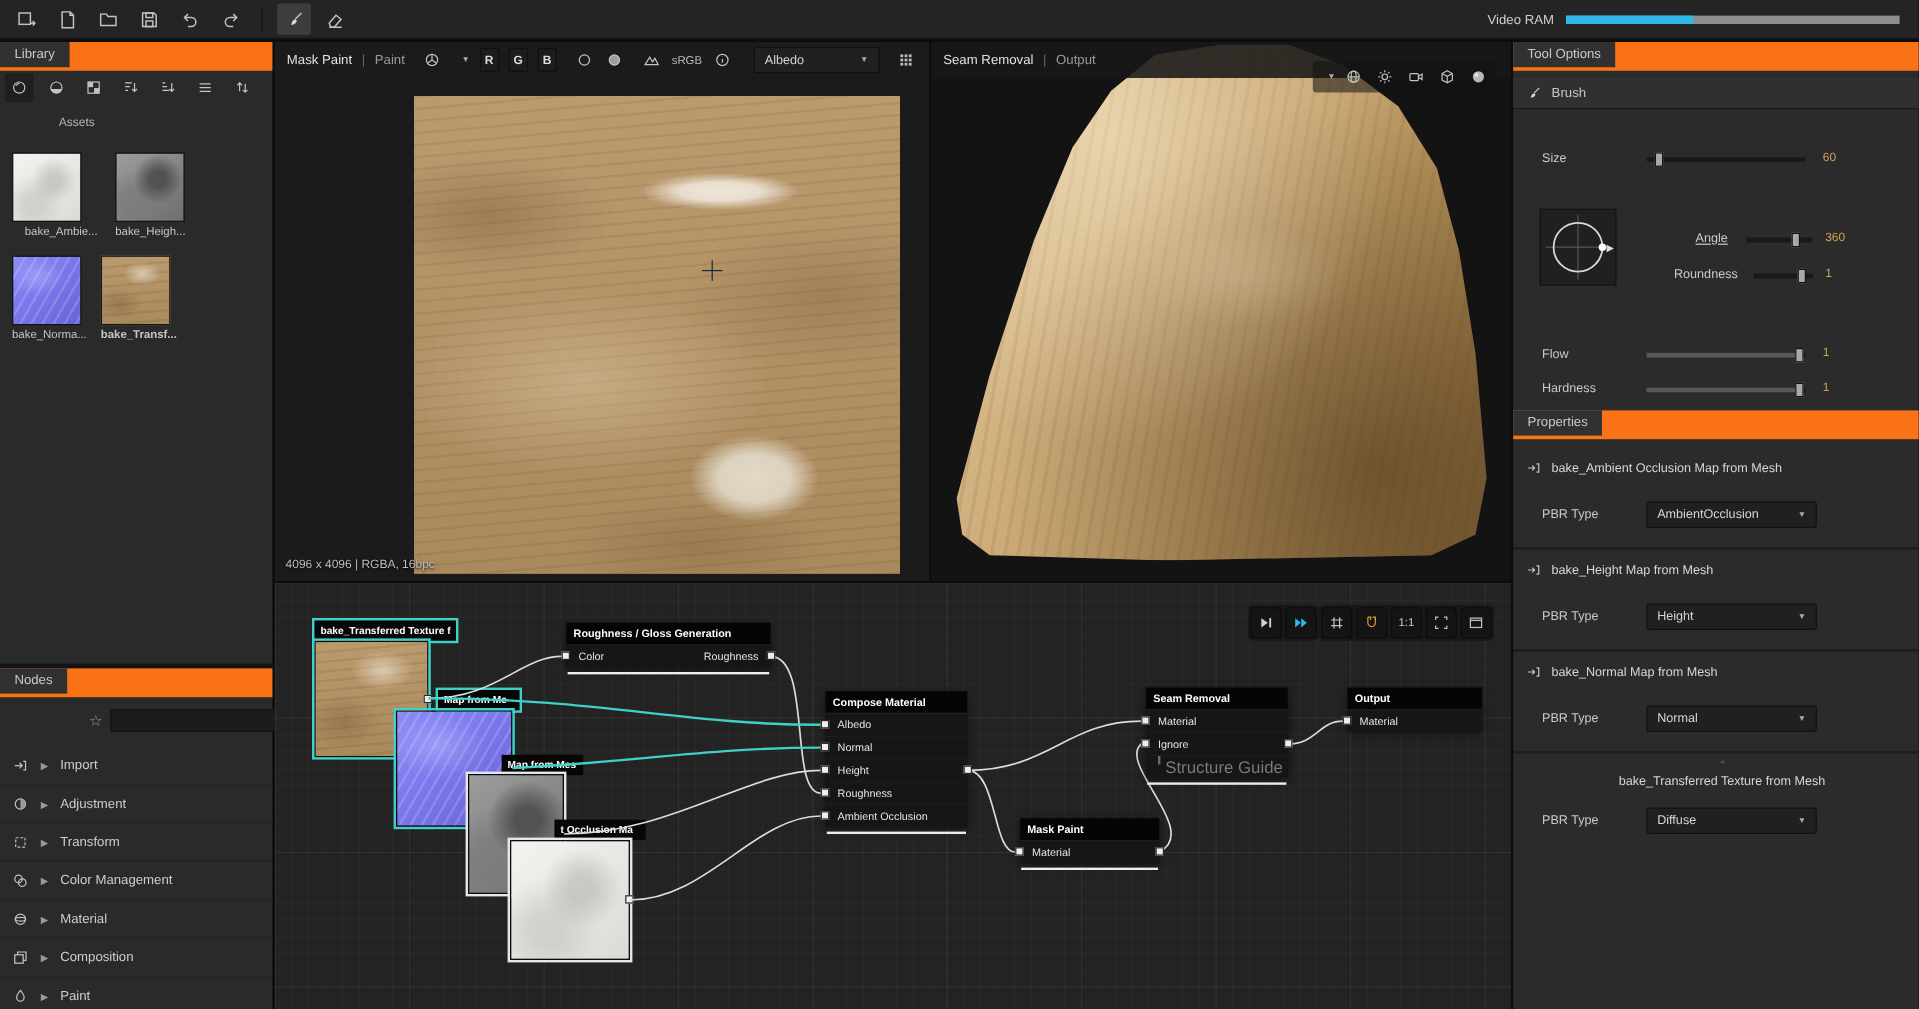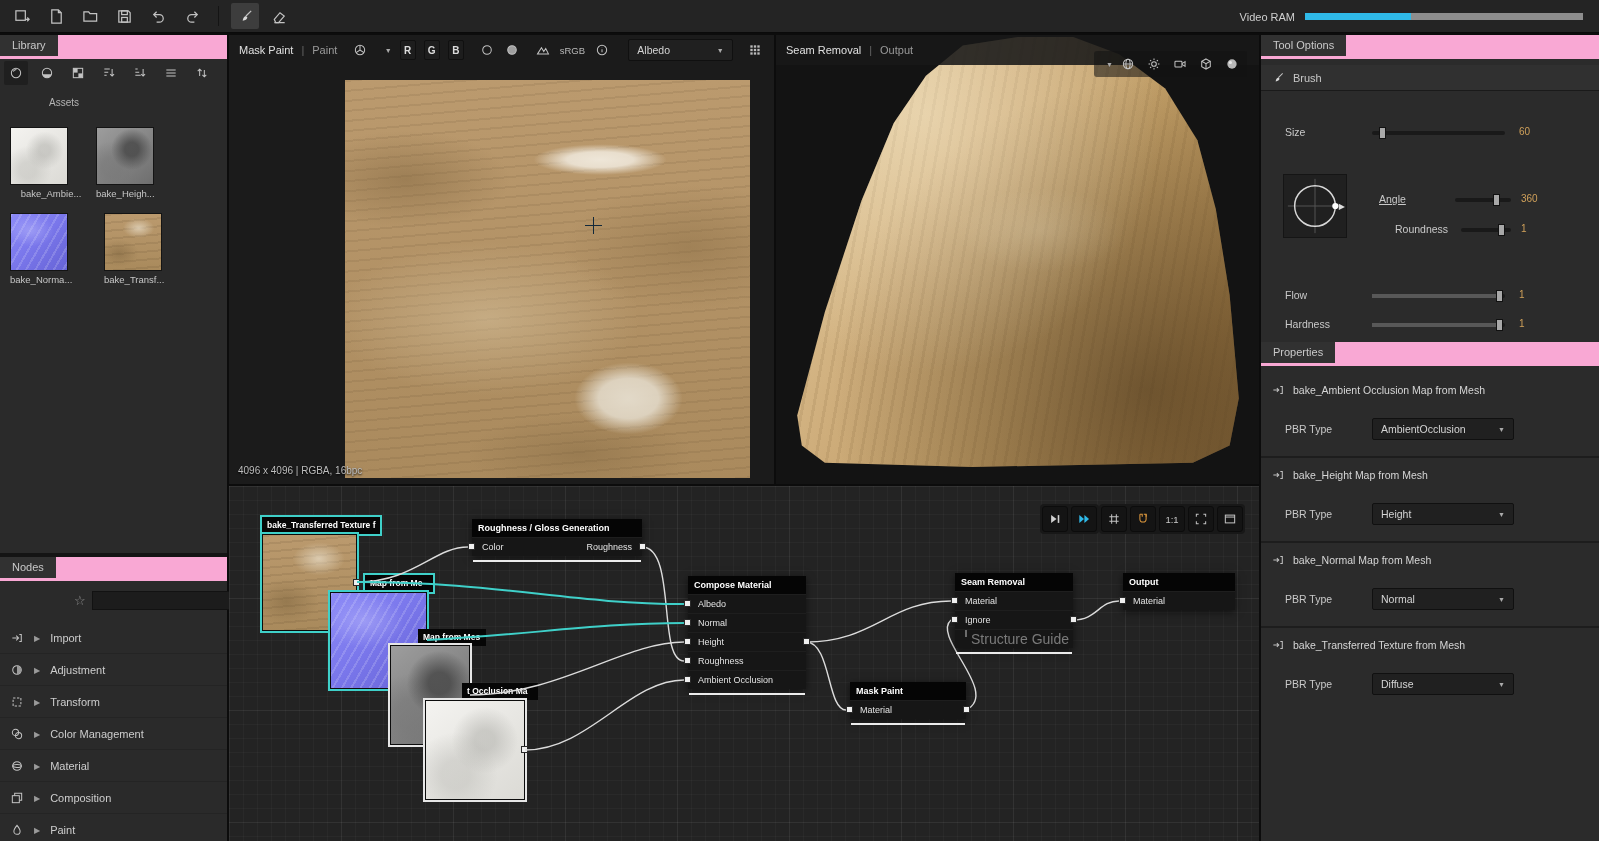--- a/index.html
+++ b/index.html
@@ -13,21 +13,21 @@
 .tbtn{width:28px;height:26px;background:transparent;border:0;display:flex;align-items:center;justify-content:center;cursor:pointer;border-radius:2px;}
 .tbtn.active{background:#3d3d3d;}
 .tb-sep{width:1px;height:20px;background:#141414;margin:0 6px;}
 .vram{position:absolute;right:16px;top:0;height:33px;display:flex;align-items:center;gap:10px;}
 .vram-label{font-size:11px;color:#cfcfcf;}
 .vram-bar{width:278px;height:7px;background:#8d8d8d;position:relative;}
 .vram-fill{position:absolute;left:0;top:0;height:7px;width:38%;background:#2fb9e8;}
 
 
 .panel{position:absolute;background:#2a2a2a;}
-.strip{position:absolute;left:0;right:0;height:24px;background:#f9a8d4;}
+.strip{position:absolute;left:0;right:0;height:24px;background:#f97316;}
 .ptab{display:inline-block;background:#313131;color:#c9c9c9;font-size:11px;padding:4px 12px 5px;}
 
 
 #sideleft{left:0;top:35px;width:227px;height:806px;background:#2a2a2a;}
 .lib-icons{position:absolute;top:26px;left:4px;display:flex;gap:7px;}
 .lbtn{width:24px;height:24px;display:flex;align-items:center;justify-content:center;border-radius:2px;background:transparent;border:0;cursor:pointer;}
 .lbtn.sel{background:#1f1f1f;}
 .assets-label{position:absolute;left:9px;top:62px;font-size:10px;color:#b5b5b5;margin-left:40px;}
 .asset{position:absolute;width:82px;}
 .athumb{width:58px;height:58px;border:1px solid #141414;}
@@ -250,21 +250,21 @@
       <div class="aname">bake_Ambie...</div>
     </div>
     <div class="asset" style="left:96px;top:92px;">
       <div class="athumb thumb-height"></div>
       <div class="aname">bake_Heigh...</div>
     </div>
     <div class="asset" style="left:10px;top:178px;">
       <div class="athumb thumb-normal"></div>
       <div class="aname">bake_Norma...</div>
     </div>
-    <div class="asset" style="left:104px;top:178px;">
+    <div class="asset" style="left:84px;top:178px;font-weight:bold;">
       <div class="athumb thumb-tan"></div>
       <div class="aname">bake_Transf...</div>
     </div>
 
     <div class="nsec-div"></div>
     <div class="strip" style="top:522px;">
       <span class="ptab">Nodes</span>
     </div>
     <div class="search-row">
       <span class="star">☆</span>
@@ -595,21 +595,21 @@
     <div class="dialbox">
       <svg width="62" height="62" viewBox="0 0 64 64">
         <path d="M32 4 V60 M4 32 H60" stroke="#555" stroke-width="1" fill="none"></path>
         <circle cx="32" cy="32" r="21" stroke="#d8d8d8" stroke-width="1.5" fill="none"></circle>
         <circle cx="53" cy="32" r="3.2" fill="#ffffff"></circle>
       </svg>
       <span class="dial-arrow">▶</span>
     </div>
 
     <div class="rrow" style="top:155px;">
-      <span class="rlabel" style="left:118px;text-decoration:underline;">Angle</span>
+      <span class="rlabel" style="left:152px;text-decoration:underline;">Angle</span>
       <div class="slider" style="left:194px;width:56px;">
         <div class="handle" style="left:68%;"></div>
       </div>
       <span class="rval" style="left:260px;">360</span>
     </div>
     <div class="rrow" style="top:185px;">
       <span class="rlabel" style="left:134px;">Roundness</span>
       <div class="slider" style="left:200px;width:50px;">
         <div class="handle" style="left:74%;"></div>
       </div>
@@ -678,21 +678,21 @@
     </div>
     <div class="pbr-row" style="top:553px;">
       <span class="rlabel" style="left:24px;top:5px;">PBR Type</span>
       <div class="dropdown">
         <span>Normal</span>
           <span class="caret">▼</span>
       </div>
     </div>
     <div class="pdiv" style="top:591px;"></div>
 
-    <div class="pgroup" style="top:598px;">
+    <div class="pgroup" style="top:598px;flex-direction:column;">
       <svg class="ic sm" viewBox="0 0 18 18">
           <path d="M3 9 h7 m-2.5 -2.5 L10 9 l-2.5 2.5"></path>
           <path d="M12 4.5 h2.5 v9 H12"></path>
         </svg>
       <span class="pgname">bake_Transferred Texture from Mesh</span>
     </div>
     <div class="pbr-row" style="top:638px;">
       <span class="rlabel" style="left:24px;top:5px;">PBR Type</span>
       <div class="dropdown">
         <span>Diffuse</span>

